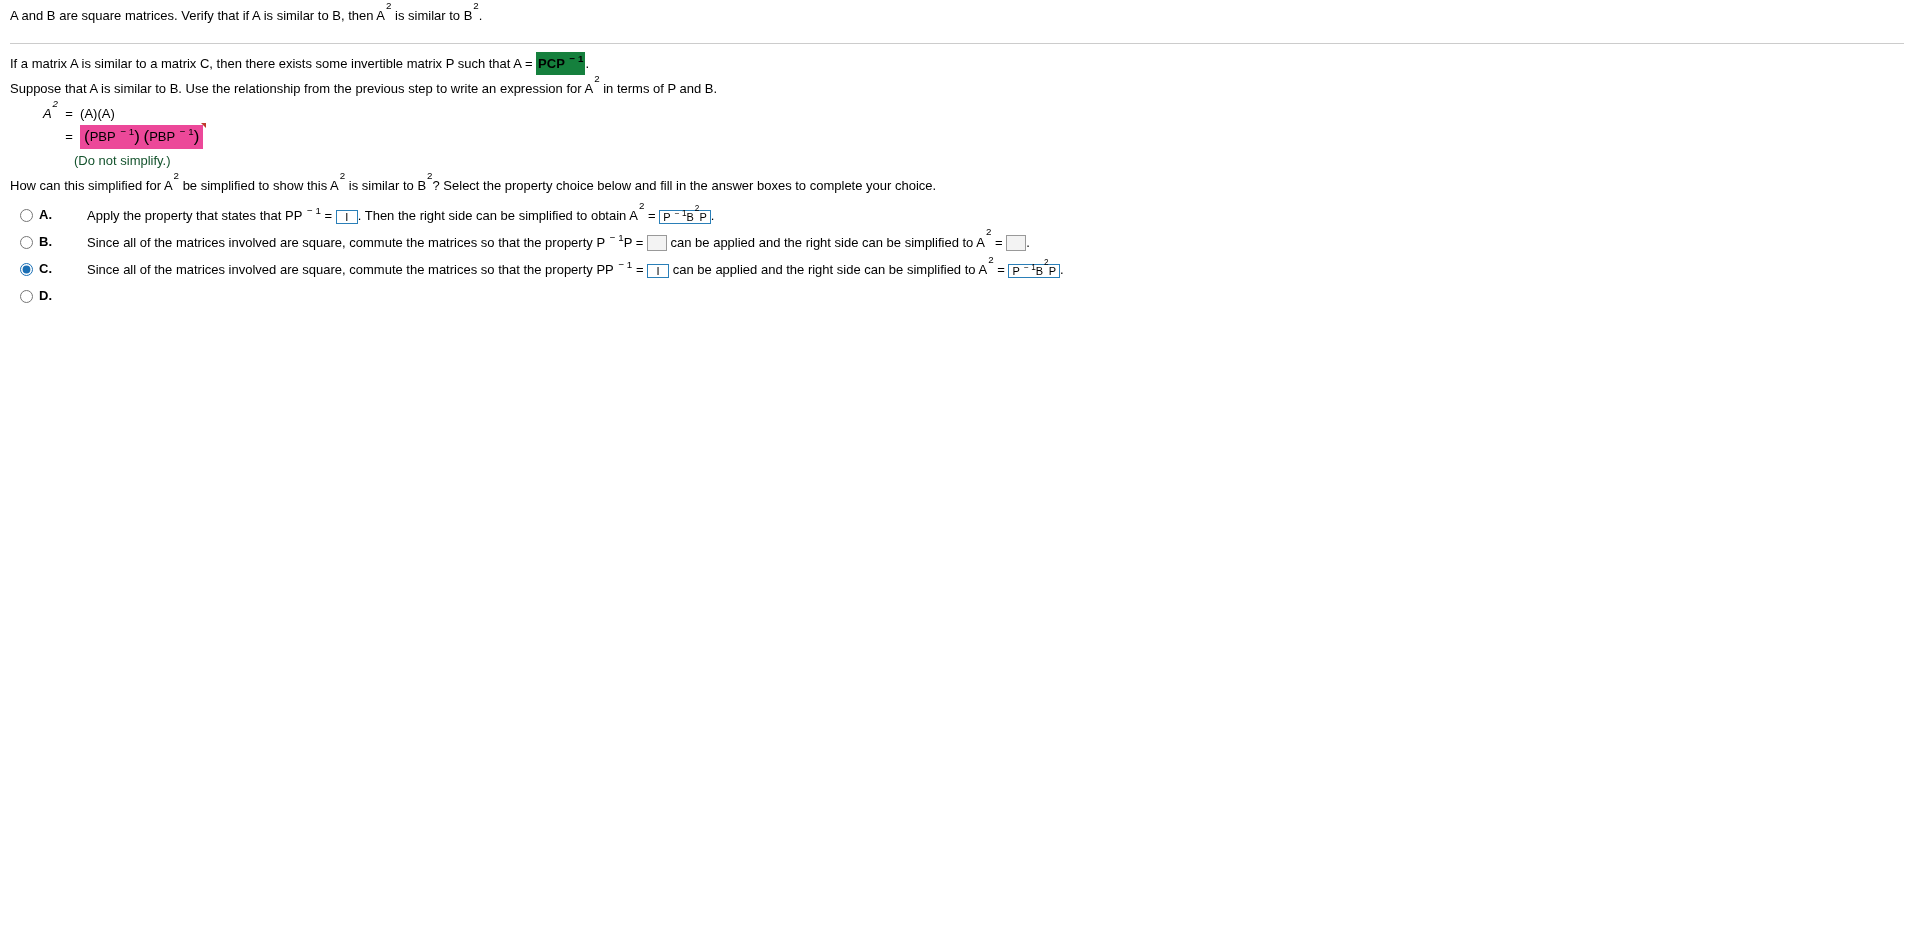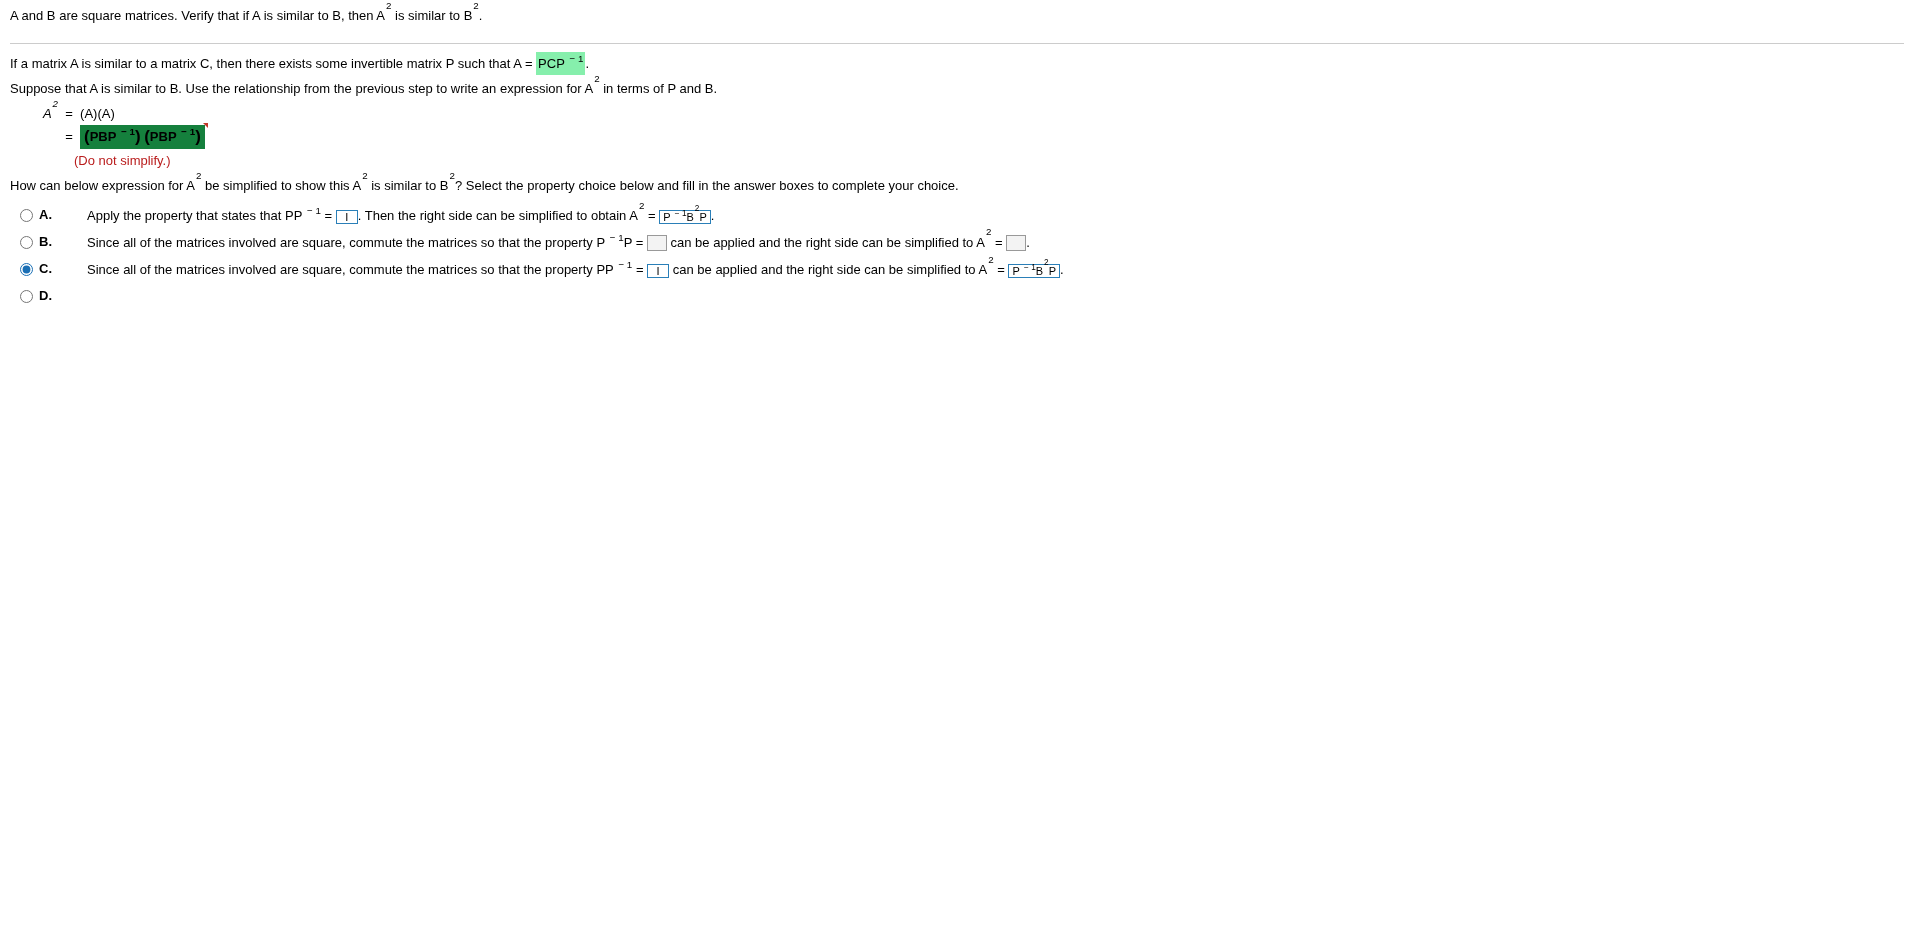--- a/index.html
+++ b/index.html
@@ -26,48 +26,48 @@
     margin-left: 1px;
   }
   .exp-neg {
     font-size: 0.75em;
     line-height: 0;
     position: relative;
     top: -0.6em;
     margin-left: 2px;
   }
   .hl {
-    background: #86efac;
+    background: #15803d;
     padding: 4px 2px;
+    font-weight: bold;
   }
   .eq-block {
     margin: 8px 0 8px 16px;
   }
   .eq-row {
     margin: 4px 0;
   }
   .eq-row .lhs {
     display: inline-block;
     min-width: 32px;
     text-align: right;
     font-style: italic;
   }
   .no-simp {
-    color: #b91c1c;
+    color: #14532d;
     margin-left: 48px;
     margin-top: 2px;
   }
   .paren-expr {
     position: relative;
     display: inline-block;
     padding: 2px 4px;
   }
   .paren-expr.highlighted {
-    background: #15803d;
-    font-weight: bold;
+    background: #ec4899;
   }
   .marker {
     position: absolute;
     top: -2px;
     right: -3px;
     width: 0;
     height: 0;
     border-left: 5px solid transparent;
     border-top: 5px solid #c0392b;
   }
@@ -140,21 +140,21 @@
     <span class="paren-expr highlighted">
       <span class="lp">(</span><span>PBP</span><span class="exp-neg"> − 1</span><span class="lp">)</span>
       <span class="lp">(</span><span>PBP</span><span class="exp-neg"> − 1</span><span class="lp">)</span>
       <span class="marker"></span>
     </span>
   </div>
   <div class="no-simp">(Do not simplify.)</div>
 </div>
 
 <div class="step">
-  <span>How can below expression for A</span><sup>2</sup><span> be simplified to show this A</span><sup>2</sup><span> is similar to B</span><sup>2</sup><span>? Select the property choice below and fill in the answer boxes to complete your choice.</span>
+  <span>How can this simplified for A</span><sup>2</sup><span> be simplified to show this A</span><sup>2</sup><span> is similar to B</span><sup>2</sup><span>? Select the property choice below and fill in the answer boxes to complete your choice.</span>
 </div>
 
 <div class="choices">
 
   <div class="choice-row">
     <input type="radio" name="ans" style="">
     <span class="choice-label">A.</span>
     <span class="choice-text">
       <span>Apply the property that states that PP</span><span class="exp-neg"> − 1</span><span> = </span><span class="answer-box filled">I</span><span>. Then the right side can be simplified to obtain A</span><sup>2</sup><span> = </span><span class="answer-box filled"><span>P</span><span class="exp-neg"> − 1</span><span>B</span><sup>2</sup><span>P</span></span><span>.</span>
     </span>

